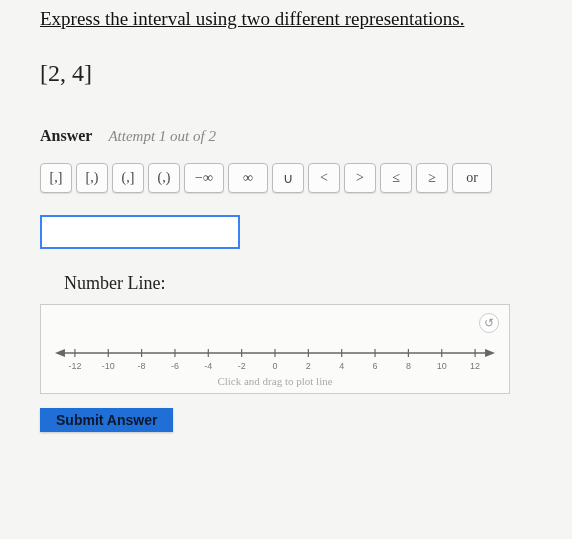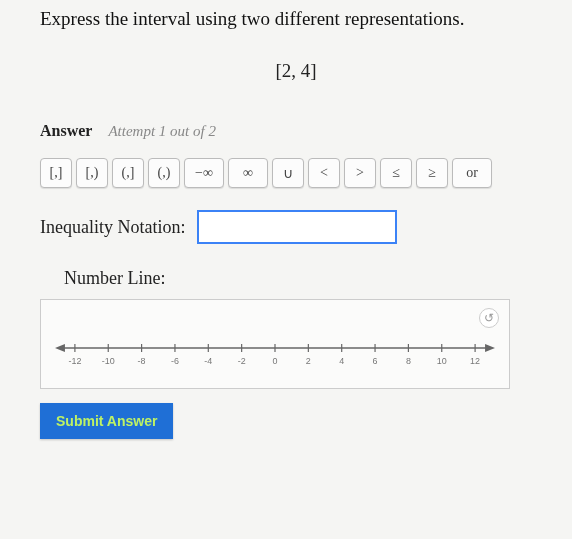--- a/index.html
+++ b/index.html
@@ -9,24 +9,24 @@
       color: #222;
       width: 572px;
       height: 539px;
       padding: 8px 20px 20px 40px;
       position: relative;
     }
     .prompt {
       font-size: 19px;
       color: #111;
       margin-bottom: 30px;
+      text-decoration: underline;
     }
     .interval-display {
-      text-align: center;
-      font-size: 19px;
+      font-size: 24px;
       font-family: 'Times New Roman', serif;
       margin: 20px 0 40px 0;
     }
     .answer-row {
       font-size: 16px;
       margin-bottom: 18px;
     }
     .answer-row b { font-weight: bold; }
     .attempt { color: #888; font-size: 15px; font-style: italic; margin-top: 35px; }
     .symbol-row {
@@ -99,25 +99,25 @@
     .nl-hint {
       text-align: center;
       font-size: 11px;
       color: #aaa;
       margin-top: 2px;
     }
     .submit-btn {
       display: inline-block;
       margin-top: 14px;
       background: #1f6fd6;
-      color: #bef264;
+      color: #0f172a;
       font-family: Arial, sans-serif;
       font-size: 14px;
       font-weight: bold;
-      padding: 10px 16px;
+      padding: 4px 16px;
       border: none;
       cursor: pointer;
       box-shadow: 0 1px 2px rgba(0,0,0,0.2);
     }
   </style>
 </head>
 <body>
 
 
 
@@ -140,21 +140,20 @@
   <div class="sym-btn wide">∞</div>
   <div class="sym-btn">∪</div>
   <div class="sym-btn">&lt;</div>
   <div class="sym-btn">&gt;</div>
   <div class="sym-btn">≤</div>
   <div class="sym-btn">≥</div>
   <div class="sym-btn wide">or</div>
 </div>
 
 <div class="ineq-row">
-  <span class="ineq-label">Inequality Notation:</span>
   <input class="ineq-input" type="text" value="" style="">
 </div>
 
 <div class="nl-label">Number Line:</div>
 
 <div class="nl-box">
   <div class="nl-reset">↺</div>
   <svg class="nl-svg" viewBox="0 0 446 30">
     <line x1="8" y1="10" x2="438" y2="10" stroke="#666" stroke-width="1.5"></line>
     <polygon points="2,10 12,6 12,14" fill="#666"></polygon>
@@ -181,18 +180,19 @@
         <line x1="323.5" x2="323.5" y1="6" y2="14" stroke="#666" stroke-width="1.2"></line>
         <text x="323.5" y="26" text-anchor="middle" font-size="9" fill="#777" font-family="Arial, sans-serif">6</text>
         <line x1="357" x2="357" y1="6" y2="14" stroke="#666" stroke-width="1.2"></line>
         <text x="357" y="26" text-anchor="middle" font-size="9" fill="#777" font-family="Arial, sans-serif">8</text>
         <line x1="390.5" x2="390.5" y1="6" y2="14" stroke="#666" stroke-width="1.2"></line>
         <text x="390.5" y="26" text-anchor="middle" font-size="9" fill="#777" font-family="Arial, sans-serif">10</text>
         <line x1="424" x2="424" y1="6" y2="14" stroke="#666" stroke-width="1.2"></line>
         <text x="424" y="26" text-anchor="middle" font-size="9" fill="#777" font-family="Arial, sans-serif">12</text>
       </g>
   </svg>
+  <div class="nl-hint">Click and drag to plot line</div>
 </div>
 
 <button class="submit-btn">Submit Answer</button>
 
 
 
 
 </body></html>

